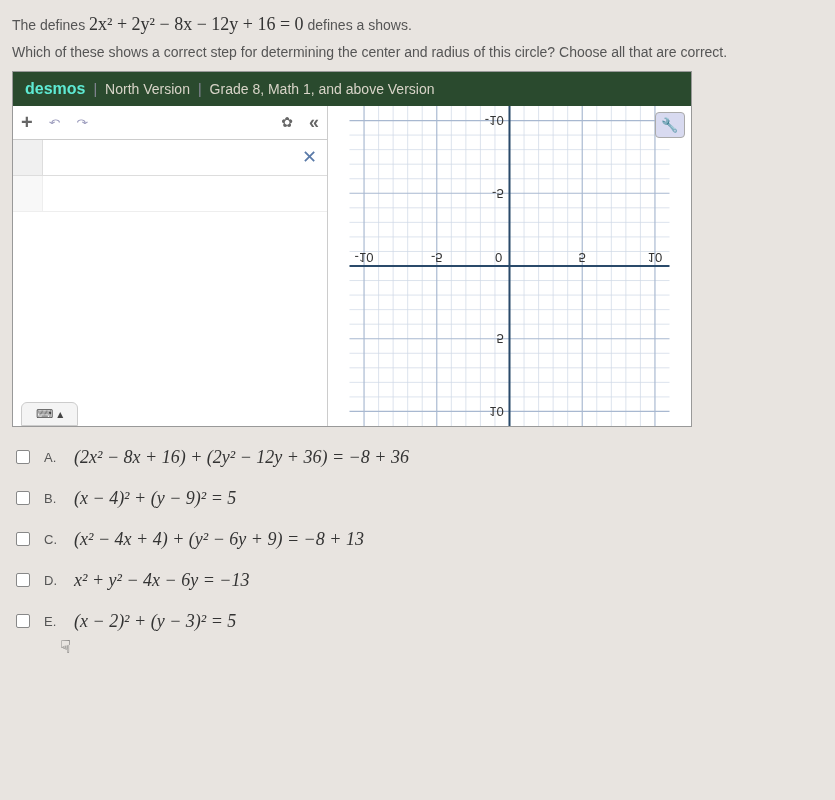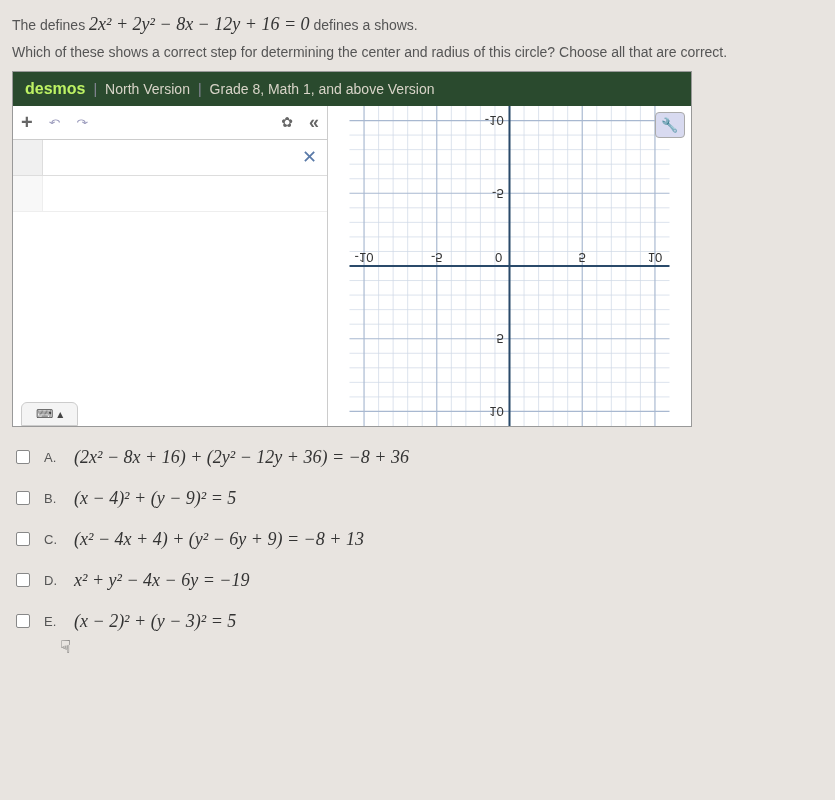--- a/index.html
+++ b/index.html
@@ -13,42 +13,41 @@
     .question-text {
       font-size: 14px;
       color: #555;
       margin-bottom: 6px;
       line-height: 1.4;
     }
     .question-text .eq {
       font-family: 'Times New Roman', serif;
       font-size: 18px;
       color: #333;
-      font-style: italic;
     }
     .desmos-container {
       border: 1px solid #999;
       background: #fff;
       margin-top: 8px;
       margin-bottom: 10px;
       width: 680px;
     }
     .desmos-header {
       background: #2a4a2e;
       color: #d8d4c8;
       padding: 8px 12px;
       font-size: 14px;
       display: flex;
       align-items: center;
       gap: 8px;
     }
     .desmos-header .brand {
       font-weight: bold;
       font-size: 16px;
-      color: #bef264;
+      color: #5eead4;
     }
     .desmos-header .sep { color: #889; }
     .desmos-body {
       display: flex;
       height: 320px;
     }
     .desmos-sidebar {
       width: 315px;
       background: #fff;
       border-right: 1px solid #ccc;
@@ -290,21 +289,21 @@
     <span>(x − 4)² + (y − 9)² = 5</span>
   </div>
   <div class="answer-row">
     <div class="cb"></div>
     <span class="letter">C.</span>
     <span>(x² − 4x + 4) + (y² − 6y + 9) = −8 + 13</span>
   </div>
   <div class="answer-row">
     <div class="cb"></div>
     <span class="letter">D.</span>
-    <span>x² + y² − 4x − 6y = −19</span>
+    <span>x² + y² − 4x − 6y = −13</span>
   </div>
   <div class="answer-row">
     <div class="cb"></div>
     <span class="letter">E.</span>
     <span>(x − 2)² + (y − 3)² = 5</span>
   </div>
   <div class="cursor-hand">☟</div>
 </div>
 
 </body></html>

